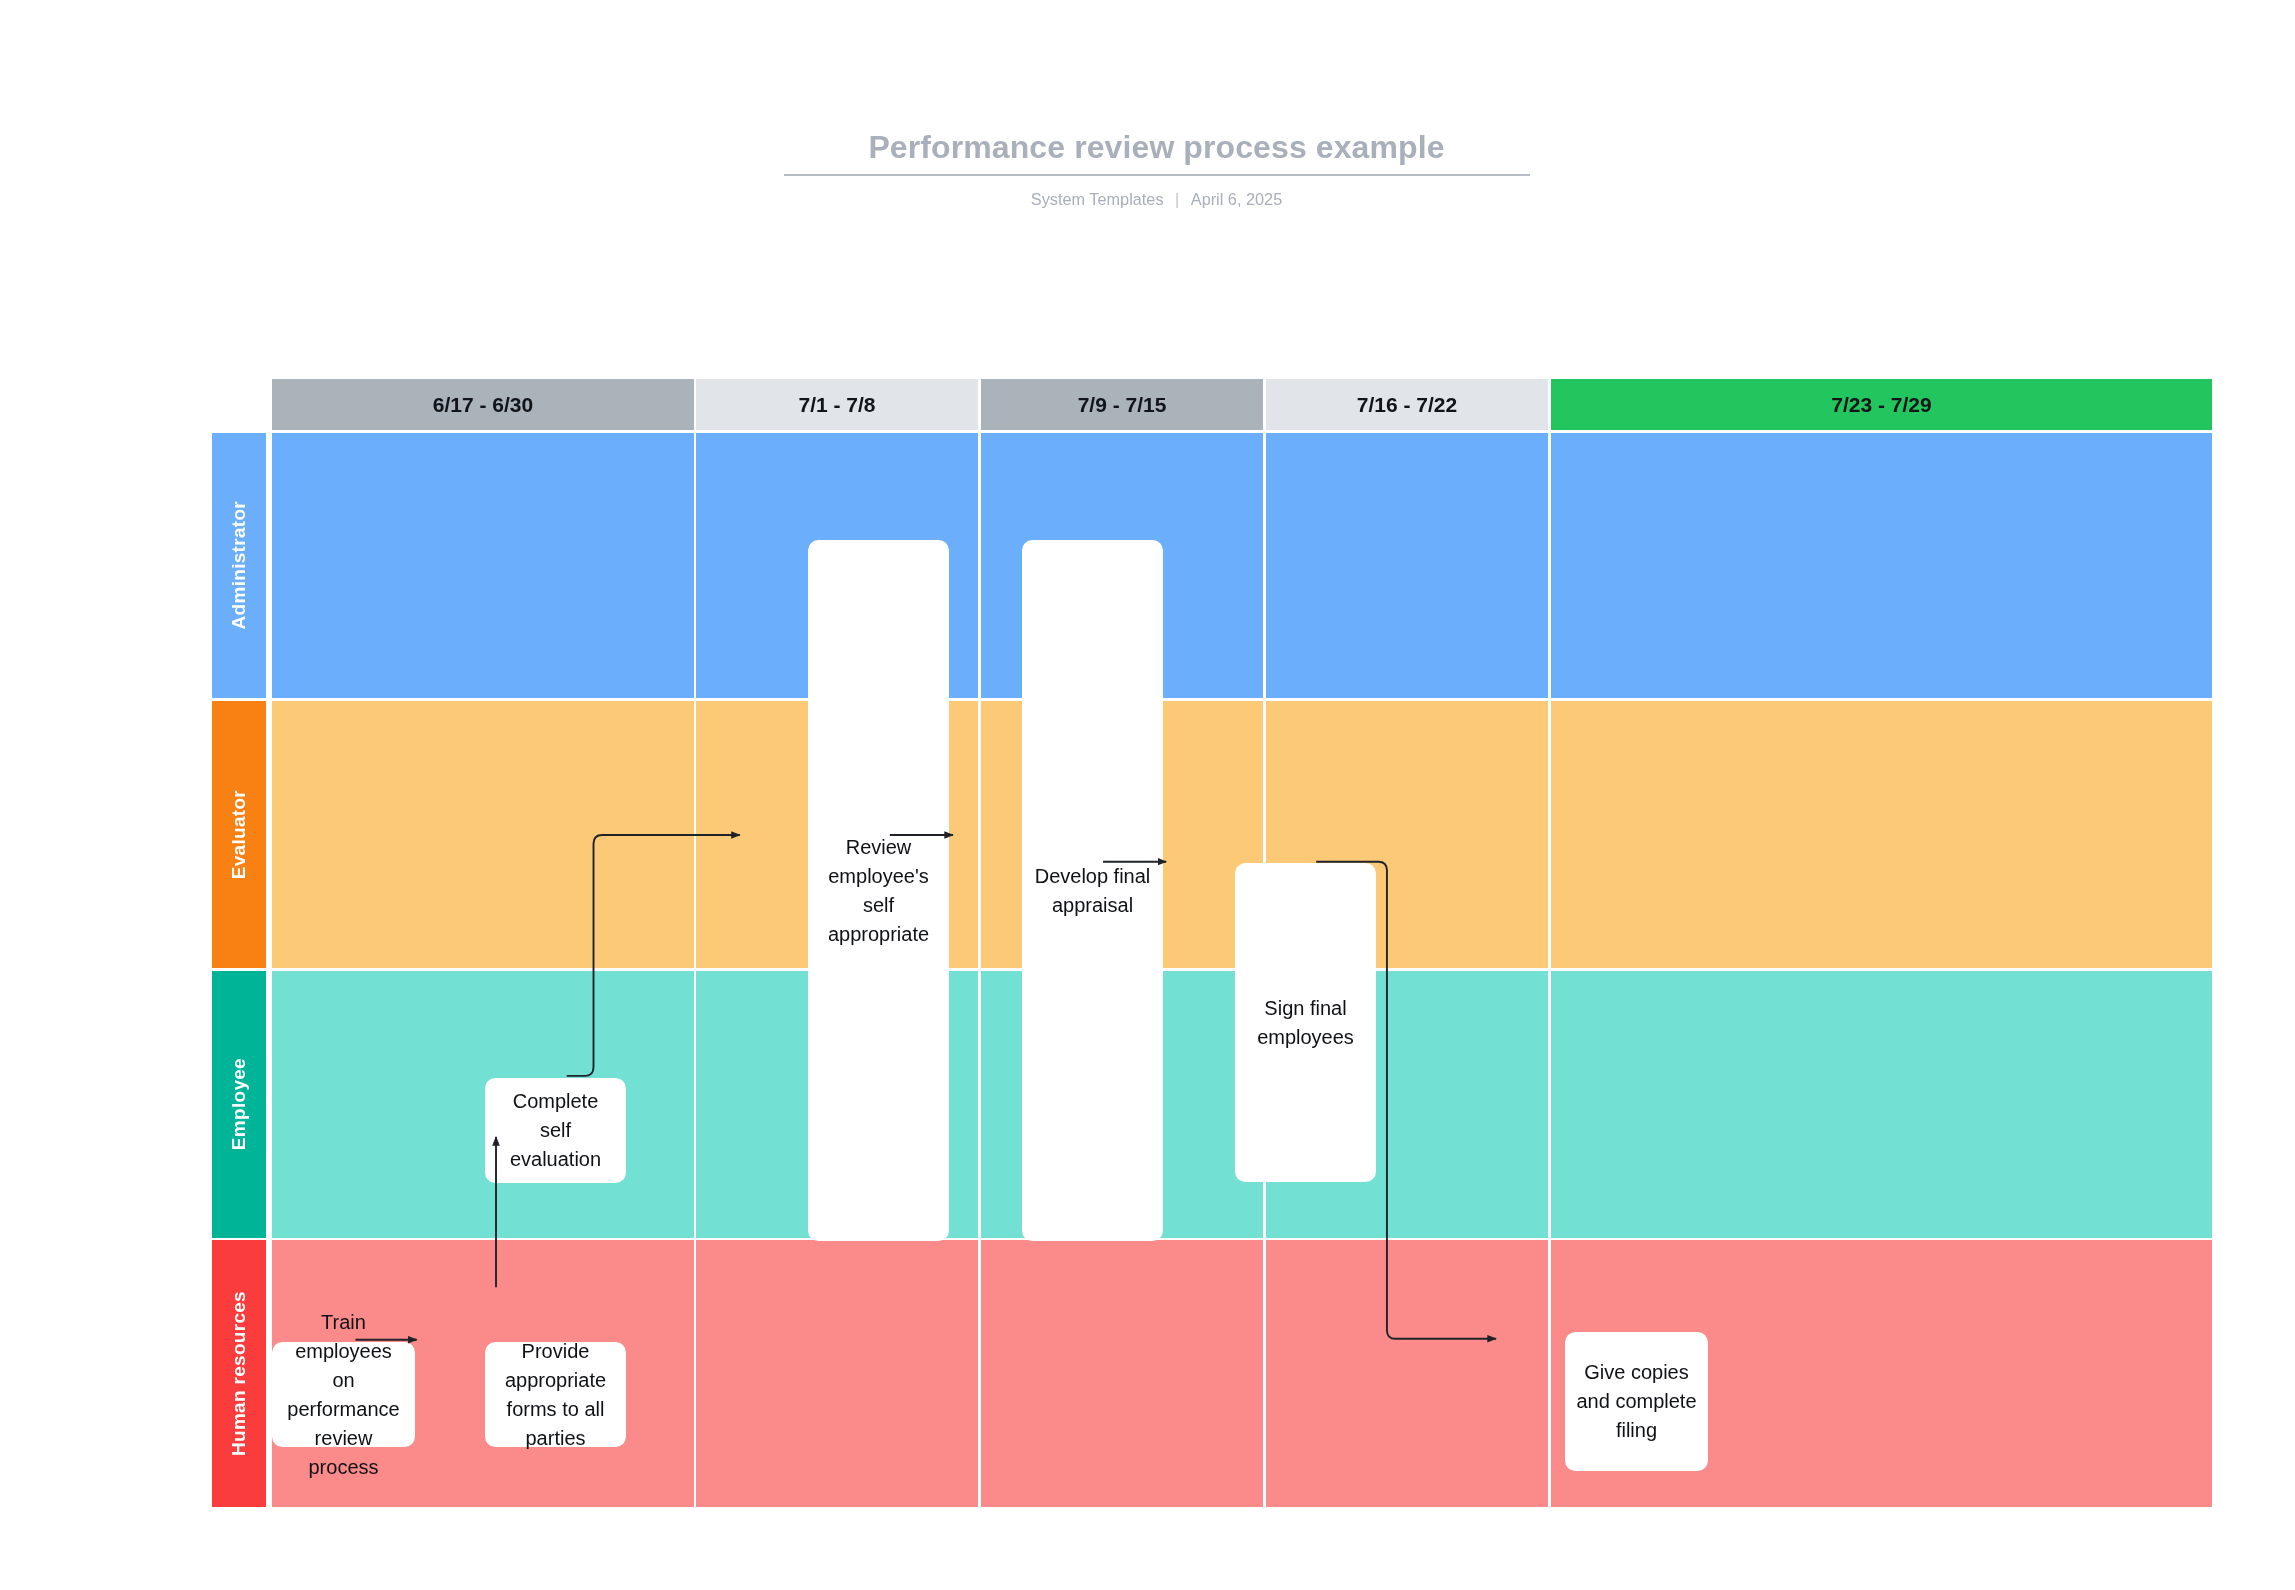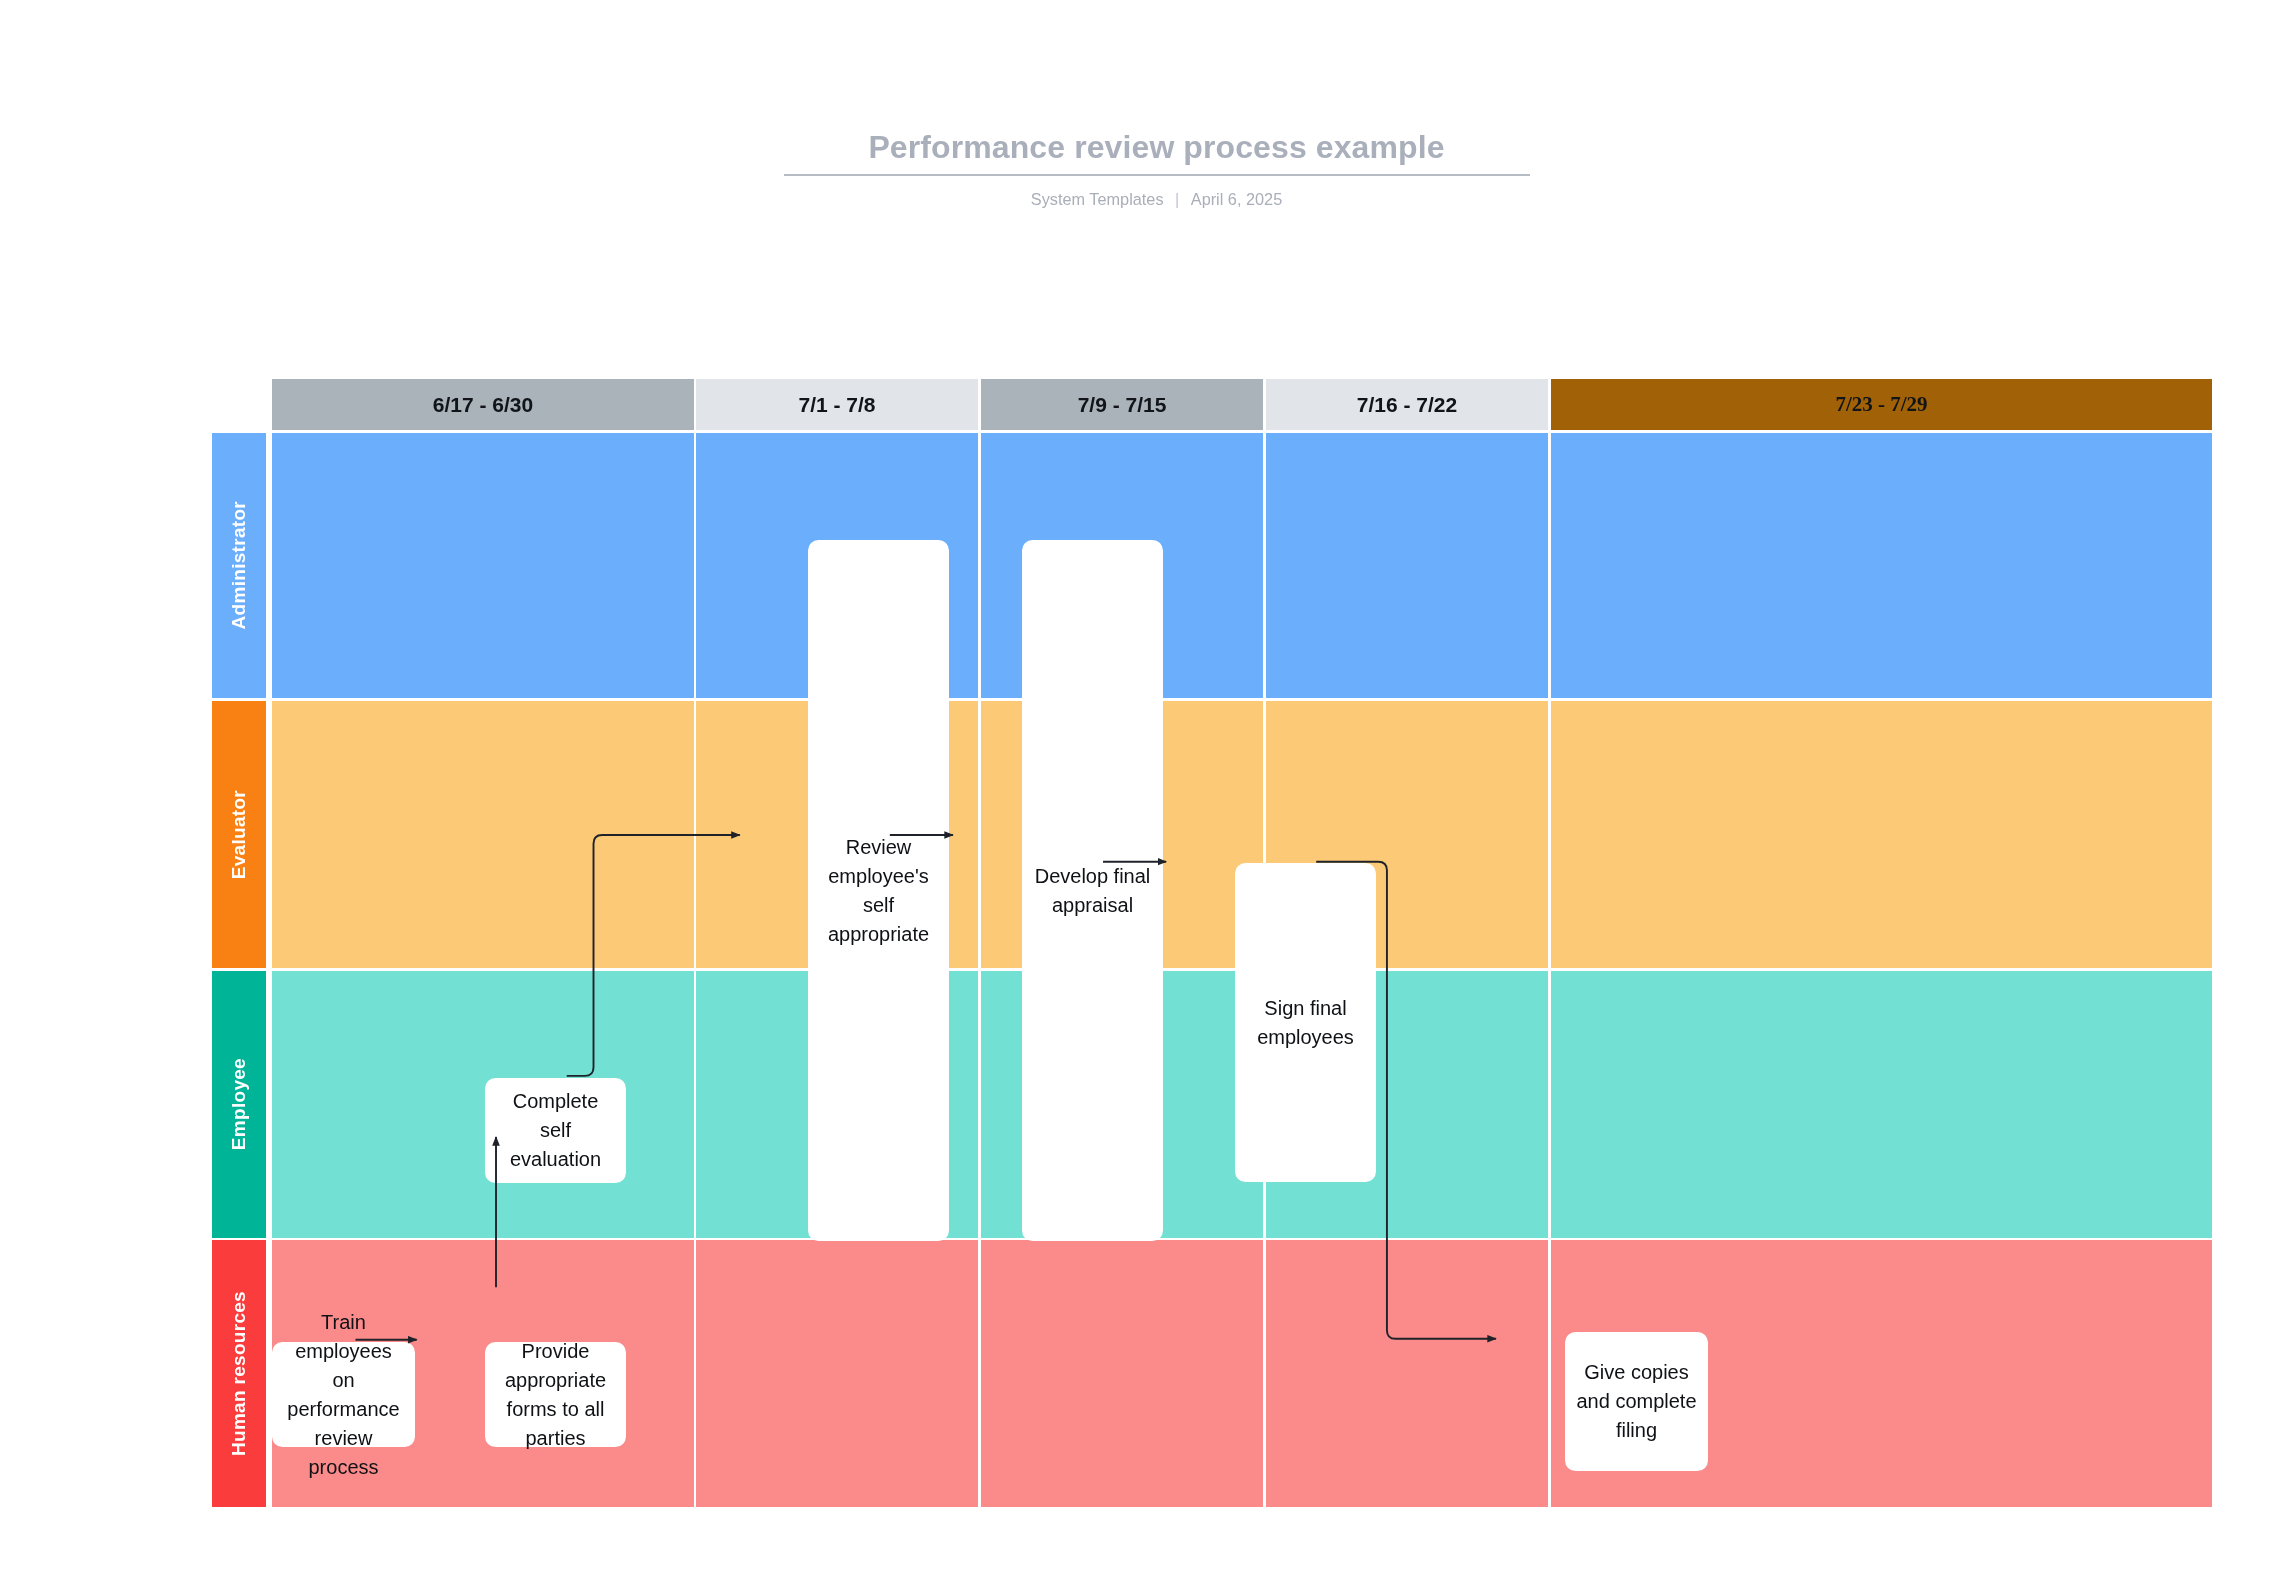--- a/index.html
+++ b/index.html
@@ -149,21 +149,21 @@
   </div>
 </div>
 
 <div id="swimlane">
 
   <div class="lane-header-row" id="col-headers">
       <div class="col-header" style="left: 0px; width: 422px; background: rgb(170, 178, 186);">6/17 - 6/30</div>
       <div class="col-header" style="left: 424px; width: 282px; background: rgb(225, 228, 232);">7/1 - 7/8</div>
       <div class="col-header" style="left: 709px; width: 282px; background: rgb(170, 178, 186);">7/9 - 7/15</div>
       <div class="col-header" style="left: 994px; width: 282px; background: rgb(225, 228, 232);">7/16 - 7/22</div>
-      <div class="col-header" style="left: 1279px; width: 661px; background: #a16207; font-family: Liberation Serif, serif;">7/23 - 7/29</div>
+      <div class="col-header" style="left: 1279px; width: 661px; background: #22c55e;">7/23 - 7/29</div>
     </div>
 
   <div id="lanes">
       <div class="lane-label" style="top: 54px; height: 265px; background: rgb(106, 174, 252);">
         <span>Administrator</span>
       </div>
       <div class="lane-body" style="top: 54px; height: 265px;">
         <div class="lane-cell" style="left: 0px; width: 422px; background: rgb(106, 174, 252);"></div>
         <div class="lane-cell" style="left: 424px; width: 282px; background: rgb(106, 174, 252);"></div>
         <div class="lane-cell" style="left: 709px; width: 282px; background: rgb(106, 174, 252);"></div>

